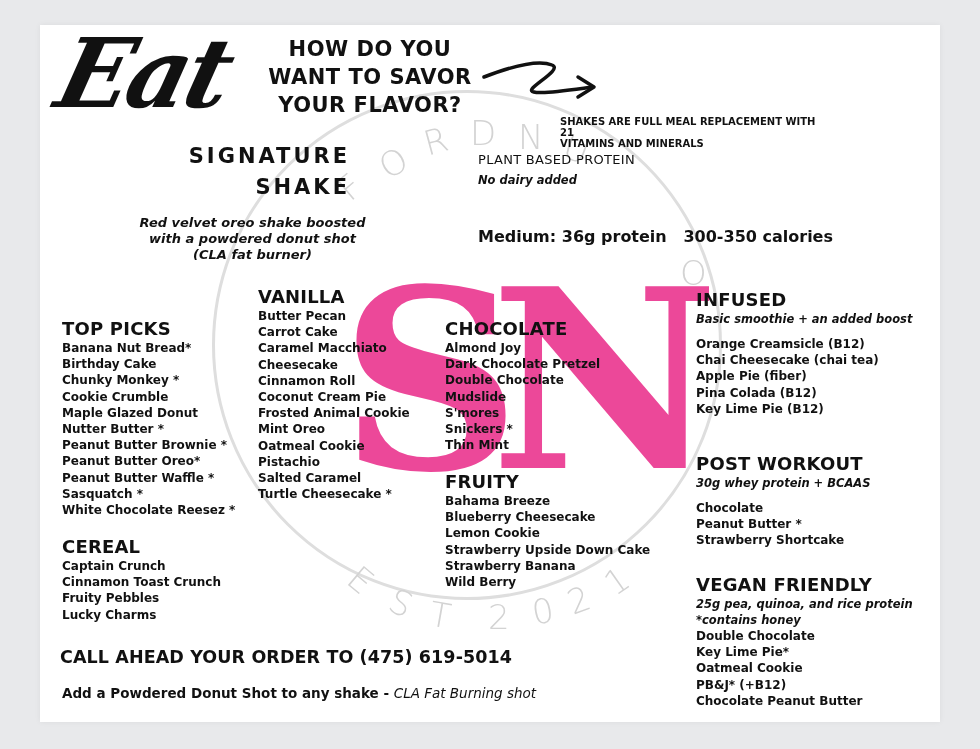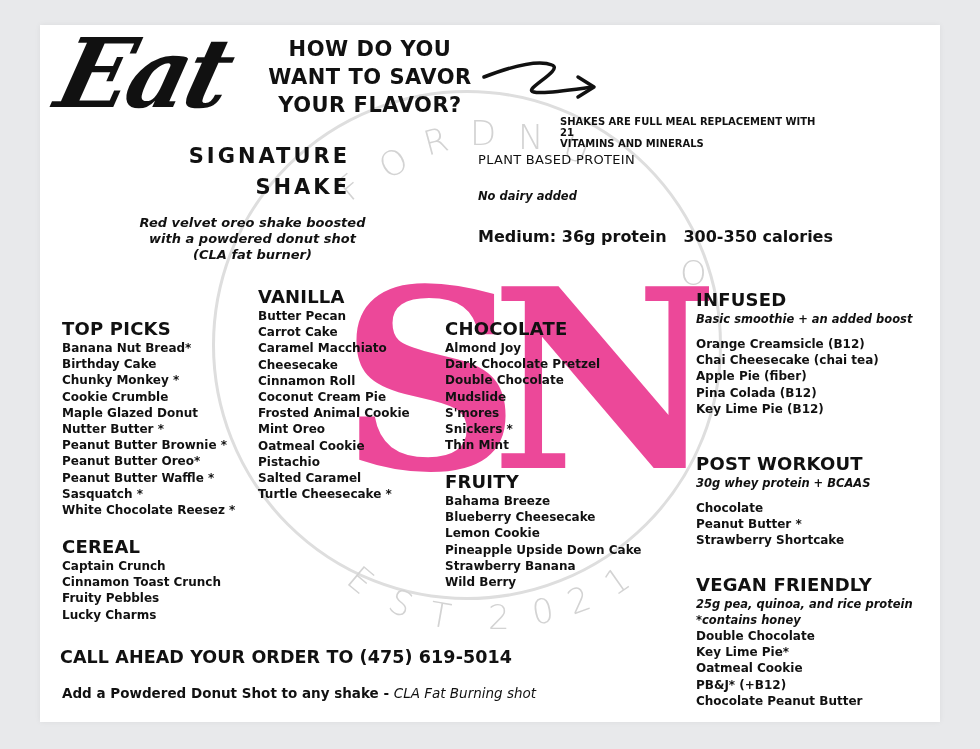--- a/index.html
+++ b/index.html
@@ -18,21 +18,21 @@
   .wm-letter { position:absolute; font-family:"DejaVu Sans", sans-serif; font-size:34px; color:#d3d3d3; font-weight:300; }
 
   .eat { left:20px; top:-8px; font-family:"DejaVu Serif", serif; font-style:italic; font-size:96px; font-weight:bold; color:#111; transform:skewX(-14deg); letter-spacing:-4px; }
   .headline { left:200px; top:10px; width:260px; text-align:center; font-family:"DejaVu Sans", sans-serif; font-size:21px; line-height:28px; font-weight:600; letter-spacing:0.5px; }
   .meal-note { left:520px; top:91px; width:270px; font-size:10px; font-weight:bold; line-height:11px; }
 
   .sig-title { left:110px; top:116px; width:200px; text-align:right; font-size:21px; font-weight:bold; letter-spacing:3px; line-height:31px; }
   .sig-desc { left:95px; top:190px; width:235px; text-align:center; font-size:13px; font-style:italic; font-weight:bold; line-height:16px; }
 
   .pbp-title { left:438px; top:127px; font-size:13px; font-weight:normal; letter-spacing:0.3px; }
-  .pbp-sub { left:438px; top:148px; font-size:11.5px; font-style:italic; font-weight:bold;margin-top:16px; }
+  .pbp-sub { left:438px; top:148px; font-size:11.5px; font-style:italic; font-weight:bold; }
   .size-row { left:438px; font-size:16px; font-weight:bold; white-space:pre; }
 
   .section { position:absolute; }
   .section h2 { margin:0; font-size:18px; font-weight:900; line-height:22px; letter-spacing:0.2px; }
   .section .sub { font-size:11.5px; font-style:italic; font-weight:bold; line-height:16px; }
   .section ul { list-style:none; margin:0; padding:0; }
   .section li { font-size:12px; font-weight:bold; line-height:16.2px; white-space:nowrap; }
   .gap { height:9px; }
 
   .call { left:20px; top:622px; font-size:17.5px; font-weight:bold; letter-spacing:0.1px; }
@@ -147,21 +147,21 @@
       <li>Thin Mint</li>
     </ul>
   </div>
 
   <div class="section" style="left:405px;top:446px">
     <h2>FRUITY</h2>
     <ul>
       <li>Bahama Breeze</li>
       <li>Blueberry Cheesecake</li>
       <li>Lemon Cookie</li>
-      <li>Pineapple Upside Down Cake</li>
+      <li>Strawberry Upside Down Cake</li>
       <li>Strawberry Banana</li>
       <li>Wild Berry</li>
     </ul>
   </div>
 
   <div class="section" style="left:656px;top:264px">
     <h2>INFUSED</h2>
     <div class="sub">Basic smoothie + an added boost</div>
     <div class="gap"></div>
     <ul>

